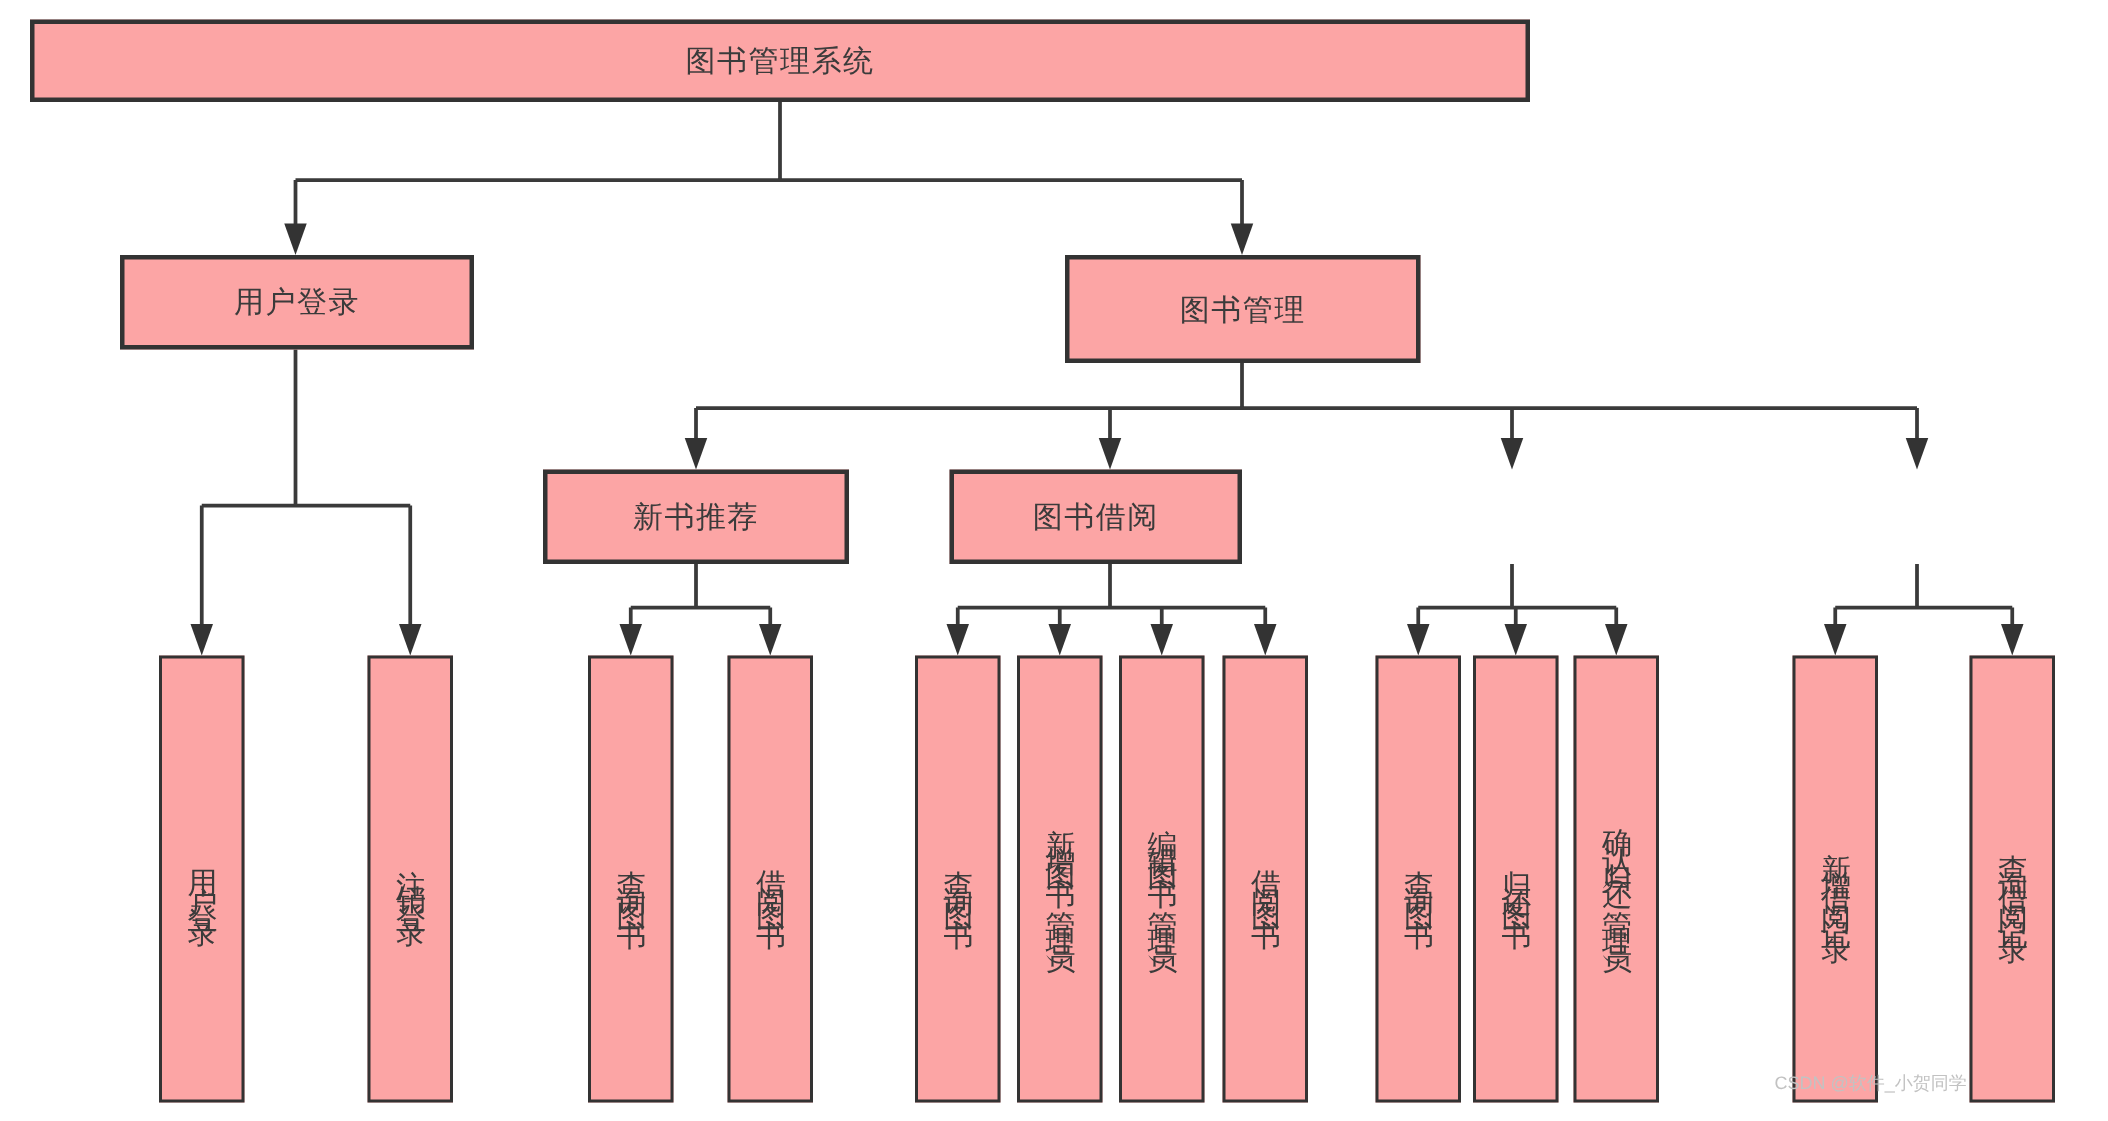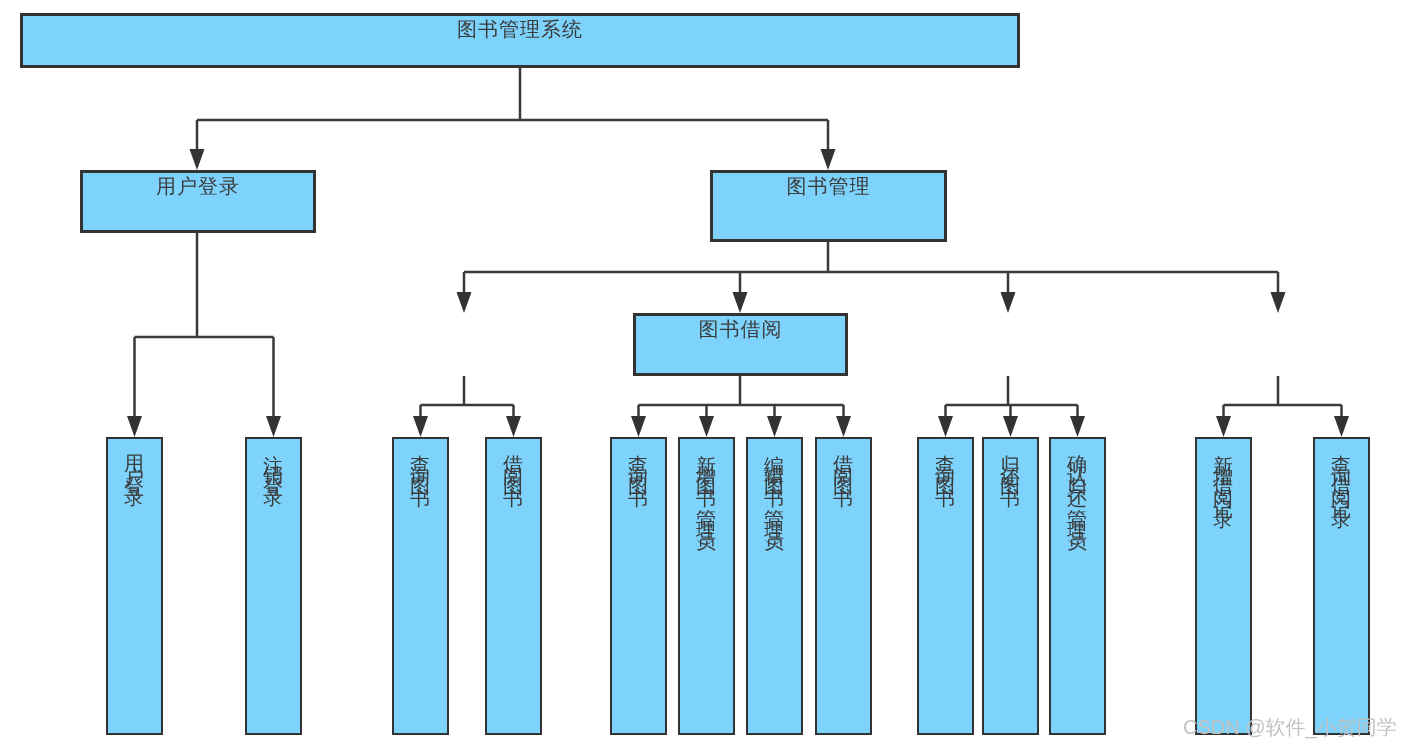--- a/index.html
+++ b/index.html
@@ -18,24 +18,24 @@
   #edges {
     position: absolute;
     left: 0; top: 0;
     width: 1405px;
     height: 747px;
     z-index: 0;
   }
   .box {
     position: absolute;
     box-sizing: border-box;
-    background: #7dd3fc;
+    background: #fca5a5;
     border: 3px solid #333333;
     display: flex;
-    align-items: flex-start;
+    align-items: center;
     justify-content: center;
     z-index: 1;
     color: #3b3b3b;
   }
   .hbox span {
     font-size: 20px;
     letter-spacing: 1px;
     white-space: nowrap;
   }
   .vbox {
@@ -47,21 +47,21 @@
     font-size: 20px;
     letter-spacing: 11px;
     line-height: 1;
     white-space: nowrap;
   }
   .watermark {
     position: absolute;
     left: 1183px;
     top: 714px;
     z-index: 3;
-    font-size: 20px;
+    font-size: 12px;
     color: #c2c2c2;
     white-space: nowrap;
   }
 </style>
 </head>
 <body>
 
 <div id="canvas">
 
   <svg id="edges" viewBox="0 0 1405 747" xmlns="http://www.w3.org/2000/svg">
@@ -101,21 +101,24 @@
     <span>图书管理系统</span>
   </div>
 
   <div class="box hbox" style="left:80px;top:170px;width:236px;height:63px">
     <span>用户登录</span>
   </div>
   <div class="box hbox" style="left:710px;top:170px;width:237px;height:72px">
     <span>图书管理</span>
   </div>
 
-  <div class="box hbox" style="left:633px;top:313px;width:215px;height:63px">
+  <div class="box hbox" style="left:362px;top:313px;width:204px;height:63px">
+    <span>新书推荐</span>
+  </div>
+  <div class="box hbox" style="left:633px;top:313px;width:195px;height:63px">
     <span>图书借阅</span>
   </div>
 
   <div class="box vbox" style="left:106px;top:437px;width:57px;height:298px">
     <span>用户登录</span>
   </div>
   <div class="box vbox" style="left:245px;top:437px;width:57px;height:298px">
     <span>注销登录</span>
   </div>
 

